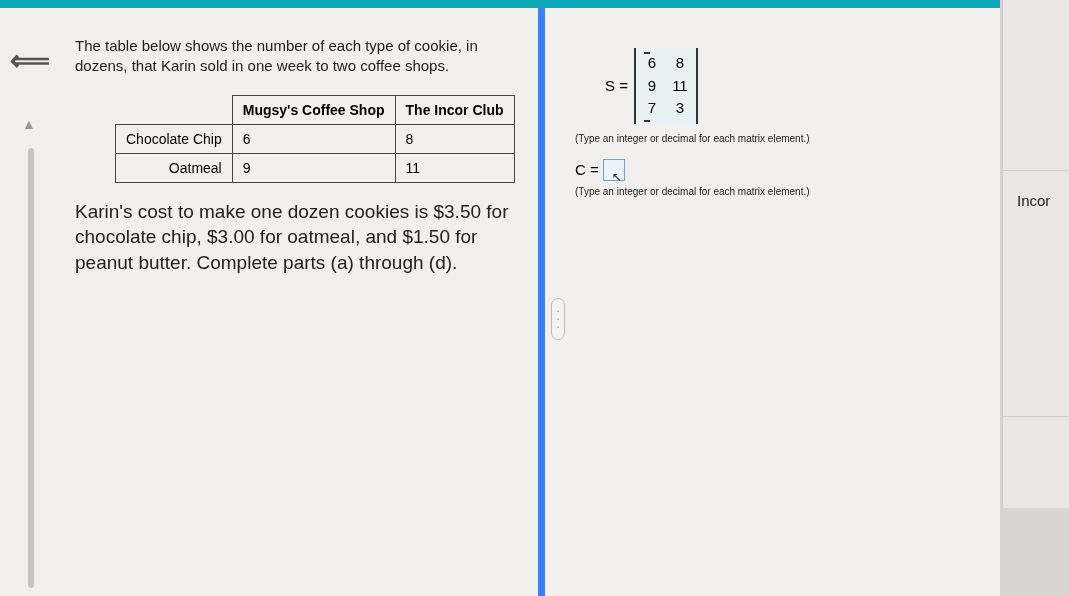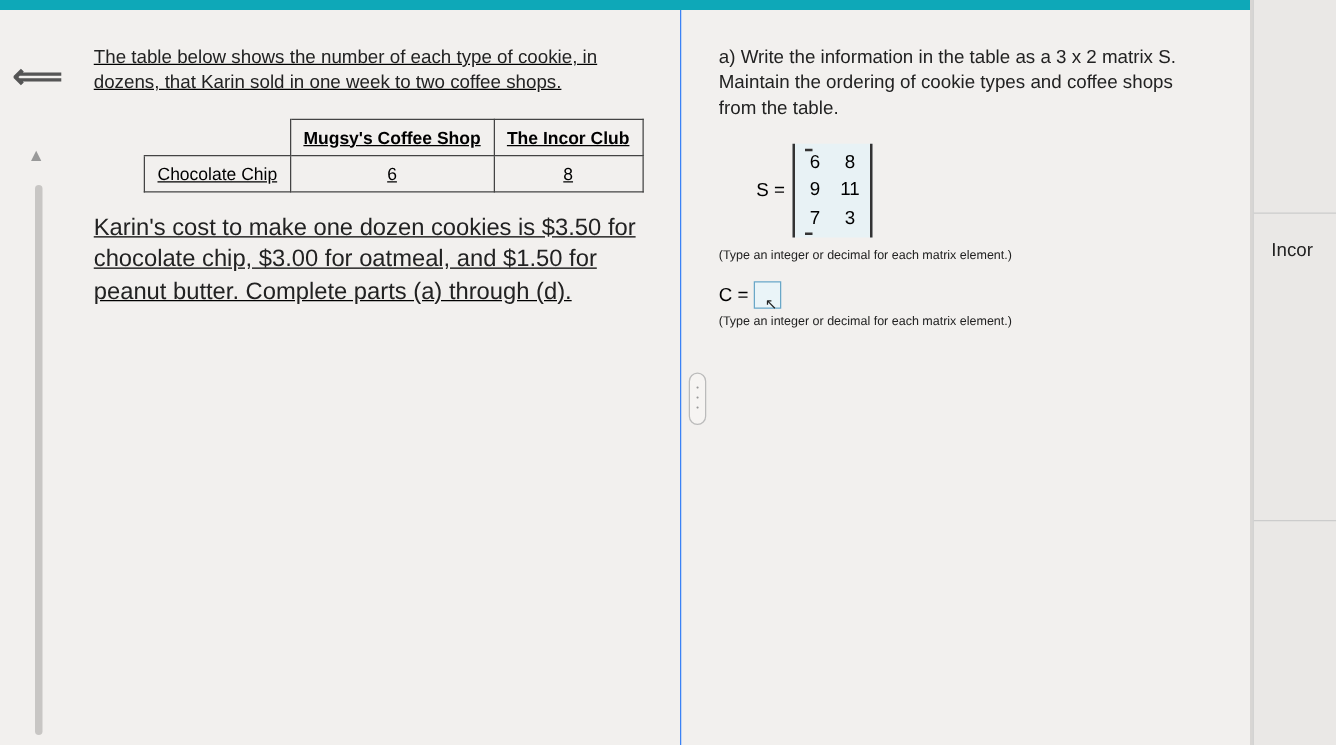--- a/index.html
+++ b/index.html
@@ -46,42 +46,41 @@
     height: 440px;
     background: #c8c6c4;
     border-radius: 3px;
   }
   .col {
     padding: 28px 20px 10px 20px;
   }
   .col-left {
     width: 490px;
     margin-left: 55px;
-    border-right: 1px solid #3b82f6;
-    text-decoration: underline;
+    border-right: 7px solid #3b82f6;
   }
   .col-right {
     width: 440px;
     padding-left: 30px;
   }
   .prompt {
     font-size: 15px;
     color: #222;
     line-height: 1.35;
     margin-bottom: 18px;
   }
   table.data {
     border-collapse: collapse;
     margin-left: 40px;
     margin-bottom: 16px;
   }
   table.data th, table.data td {
     border: 1px solid #444;
     padding: 6px 10px;
-    text-align: center;
+    text-align: left;
     font-size: 14px;
     font-weight: normal;
   }
   table.data th { font-weight: bold; }
   table.data .rowhead { text-align: right; font-weight: normal; }
   table.data .corner { border-top: none; border-left: none; }
   .cost-text {
     font-size: 19px;
     color: #222;
     line-height: 1.35;
@@ -153,21 +152,21 @@
     flex-direction: column;
     gap: 2px;
     color: #999;
     font-size: 6px;
   }
   .side-panel {
     position: absolute;
     right: 0;
     top: 0;
     width: 67px;
-    height: 596px;
+    height: 508px;
     background: #eae8e6;
     border-left: 1px solid #ccc;
   }
   .side-panel .sep { height: 1px; background: #ccc; margin-top: 170px; }
   .side-panel .lbl {
     position: absolute;
     top: 192px;
     left: 14px;
     font-size: 15px;
     color: #222;
@@ -198,34 +197,38 @@
           <tr>
         <th class="corner"></th>
         <th>Mugsy's Coffee Shop</th>
         <th>The Incor Club</th>
       </tr>
       <tr>
         <td class="rowhead">Chocolate Chip</td>
         <td>6</td>
         <td>8</td>
       </tr>
+      <tr>
+        <td class="rowhead">Oatmeal</td>
+        <td>9</td>
+        <td>11</td>
+      </tr>
     </tbody>
       </table>
 
     <p class="cost-text">Karin's cost to make one dozen cookies is $3.50 for chocolate chip, $3.00 for oatmeal, and $1.50 for peanut butter. Complete parts (a) through (d).</p>
   </div>
 
   <div class="divider-handle">
     <span>•</span>
       <span>•</span>
       <span>•</span>
   </div>
 
   <div class="col col-right">
-    <p class="prompt">a) Write the information in the table as a 3 x 2 matrix S. Maintain the ordering of cookie types and coffee shops from the table.</p>
 
     <div class="matrix-wrap">
       <span>S =</span>
       <span class="matrix">
         <span class="brow">
             <span>6</span>
             <span>8</span>
           </span>
         <span class="brow">
             <span>9</span>

